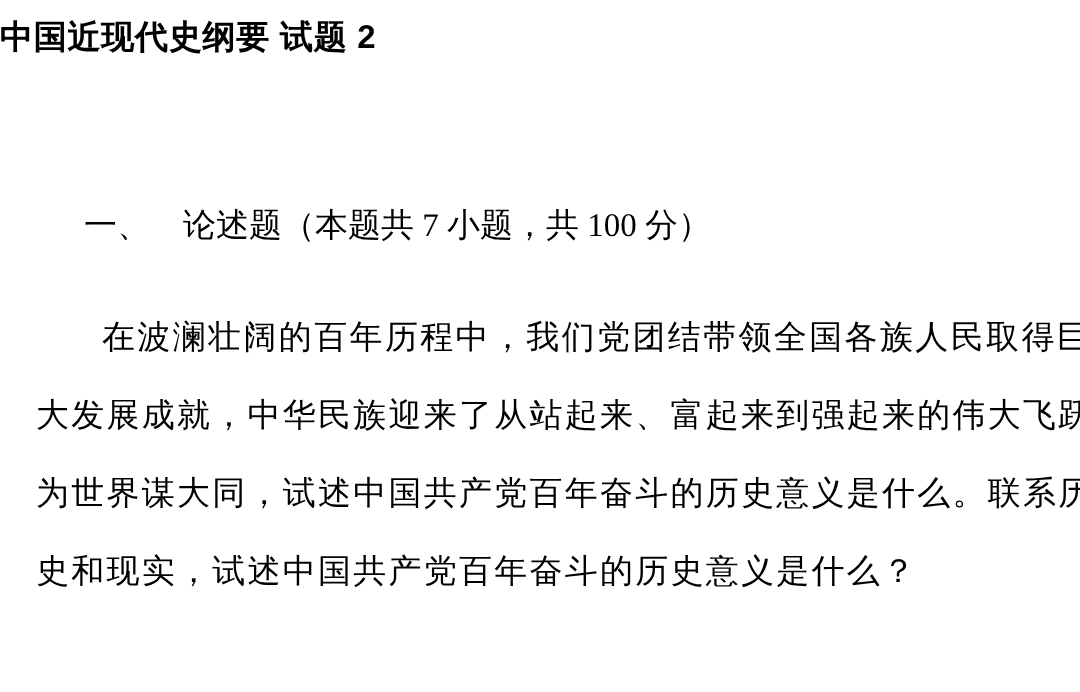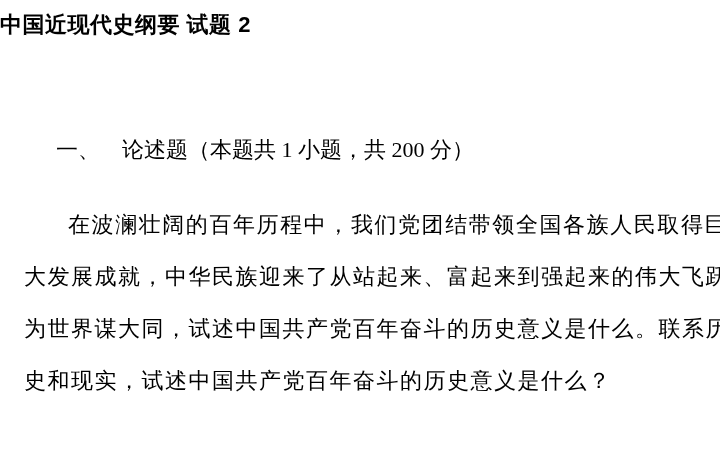--- a/index.html
+++ b/index.html
@@ -55,21 +55,21 @@
     text-align: center;
     text-align-last: left;
   }
 </style>
 </head>
 <body>
 
 <div class="page">
   <div class="doc-title">中国近现代史纲要 试题 2</div>
 
-  <div class="section-heading">一、　论述题（本题共 1 小题，共 200 分）</div>
+  <div class="section-heading">一、　论述题（本题共 7 小题，共 100 分）</div>
 
   <div class="body-paragraph">
     <div class="body-line first-line">在波澜壮阔的百年历程中，我们党团结带领全国各族人民取得巨</div>
     <div class="body-line">大发展成就，中华民族迎来了从站起来、富起来到强起来的伟大飞跃。</div>
     <div class="body-line">为世界谋大同，试述中国共产党百年奋斗的历史意义是什么。联系历</div>
     <div class="body-line last-line">史和现实，试述中国共产党百年奋斗的历史意义是什么？</div>
   </div>
 </div>
 
 </body></html>

